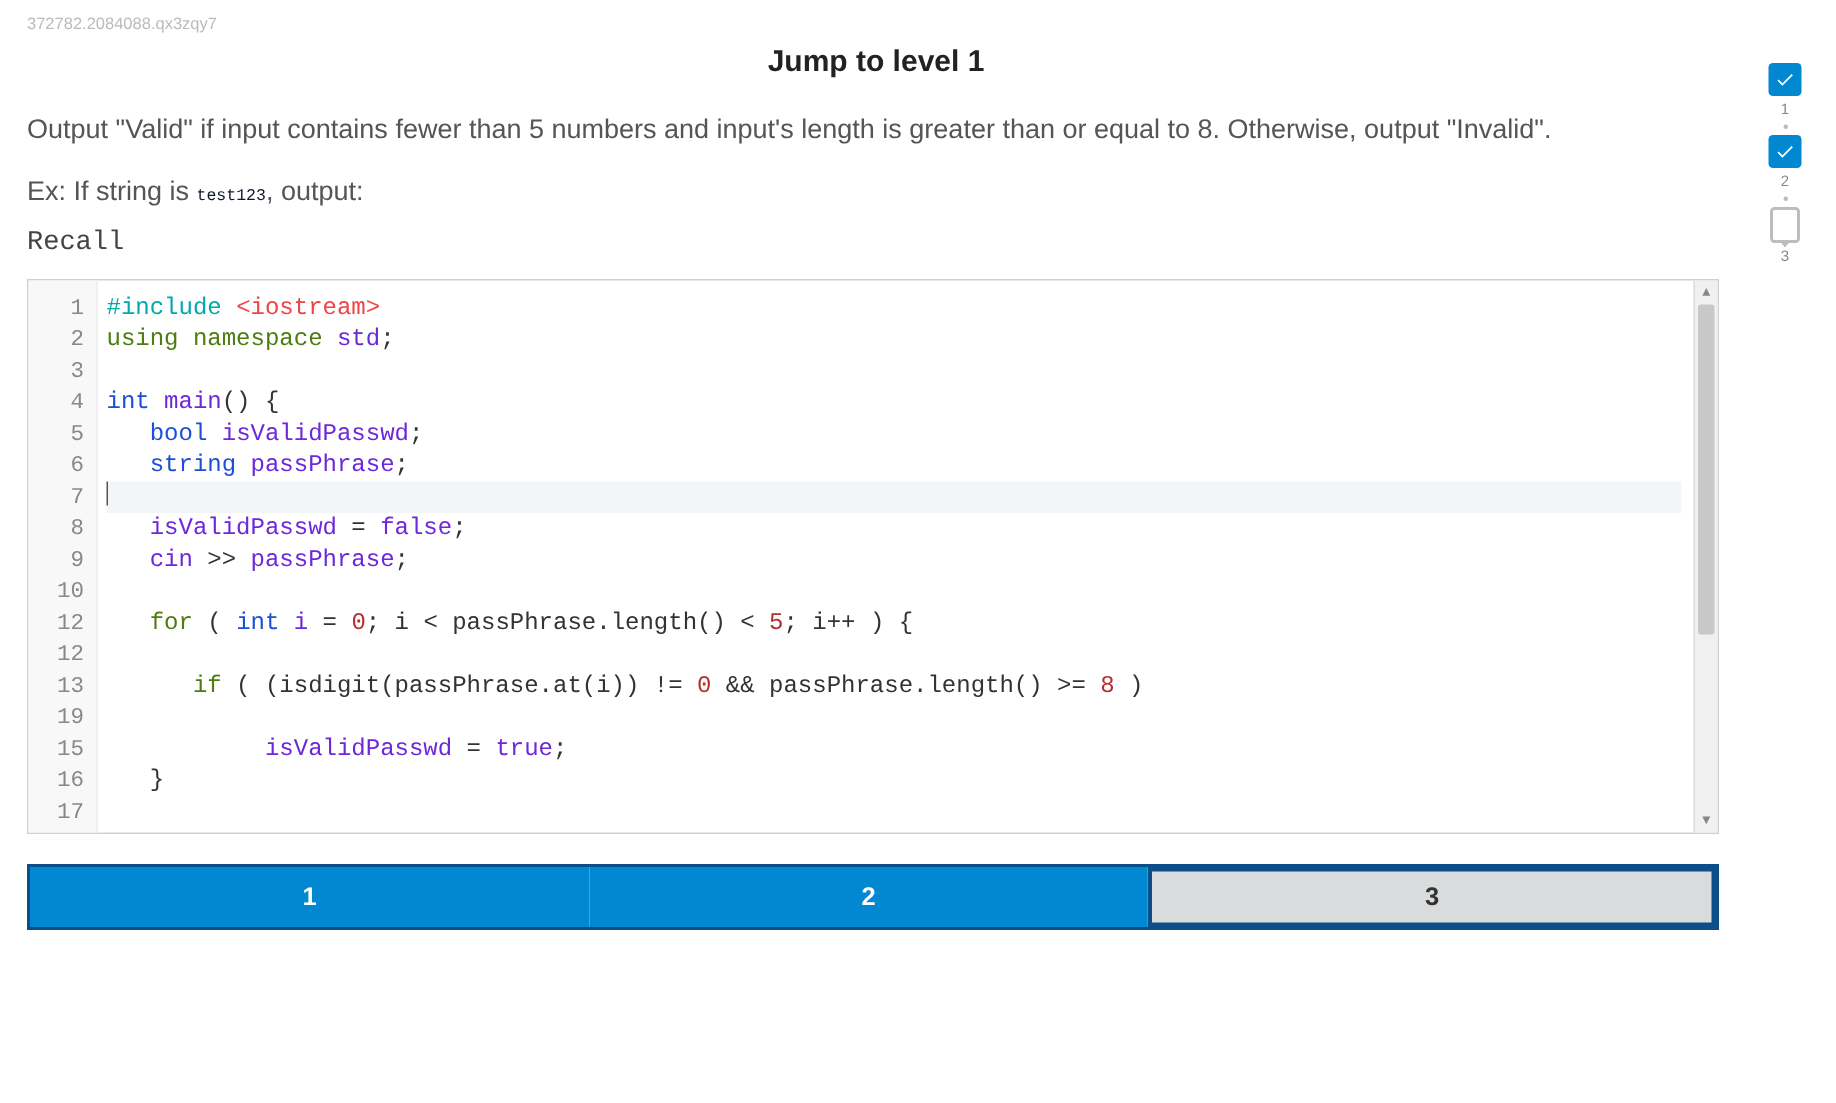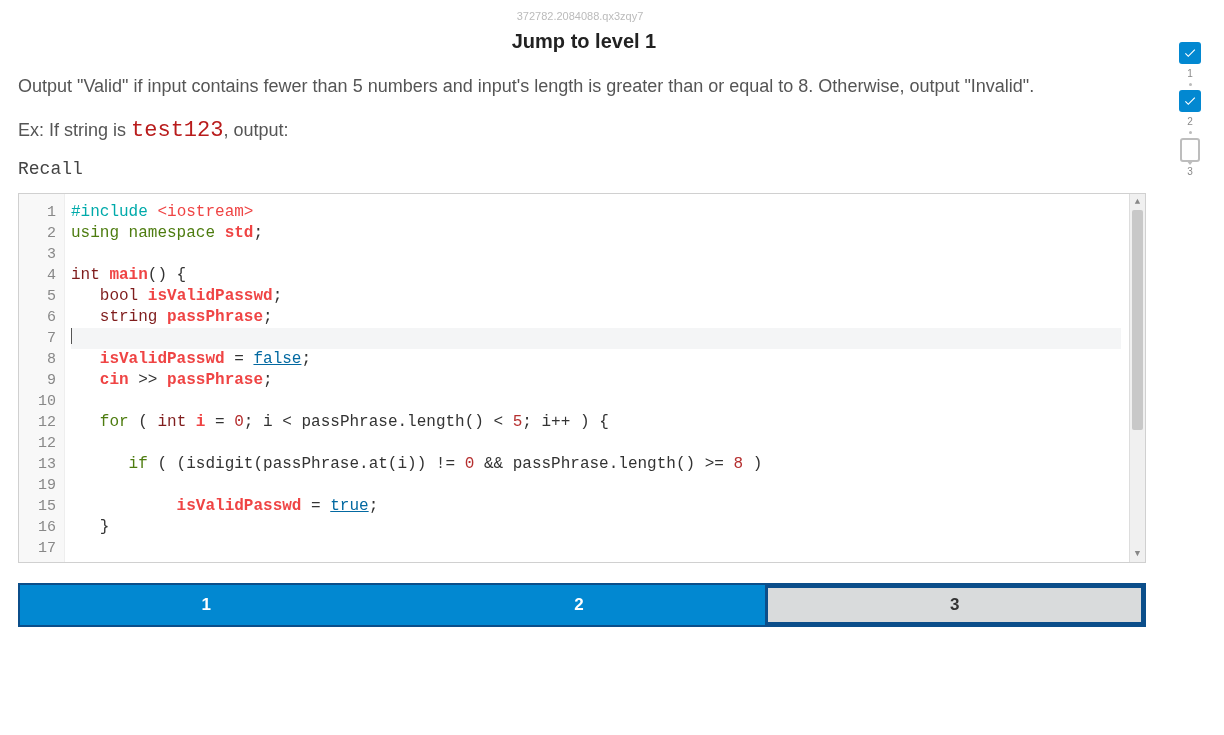--- a/index.html
+++ b/index.html
@@ -13,39 +13,38 @@
     position: relative;
   }
   .container {
     padding: 10px 18px 0 18px;
     width: 1160px;
   }
   .tiny-id {
     font-size: 11px;
     color: #bbb;
     margin-bottom: 0;
-    text-align: center;
   }
   .jump-header {
     font-size: 20px;
     font-weight: 700;
     color: #222;
     margin: 8px 0 18px 8px;
     text-align: center;
   }
   .problem-text {
     font-size: 18px;
     color: #555;
     line-height: 1.7;
     margin-bottom: 10px;
   }
   .problem-text .mono {
     font-family: "Consolas","Courier New",monospace;
-    font-size: 22px;
-    color: #b91c1c;
+    font-size: 11px;
+    color: #0f172a;
     margin-top: 19px;
   }
   .invalid-out {
     font-family: "Consolas","Courier New",monospace;
     font-size: 18px;
     color: #444;
     margin: 10px 0 14px 0;
   }
   
   .progress-col {
@@ -126,25 +125,25 @@
   .code-line.hl { background: #f4f5f6; }
   .cursor {
     display:inline-block;
     width:1px; height:16px;
     background:#555;
     vertical-align:-2px;
   }
   .tok-pp   { color:#0aa; }          
   .tok-inc  { color:#ef4444; }
   .tok-kw   { color:#4d7c0f; }
-  .tok-id   { color:#ef4444;font-weight:bold; }
+  .tok-id   { color:#6d28d9; }
   .tok-num  { color:#b52f2f; }
-  .tok-bool { color:#0369a1;text-decoration:underline; }
+  .tok-bool { color:#6d28d9; }
   .tok-op   { color:#333; }
-  .tok-teal { color:#7f1d1d; }
+  .tok-teal { color:#1d4ed8; }
 
   .scrollbar {
     width: 16px;
     background: #f0f0f0;
     border-left: 1px solid #ddd;
     position: relative;
   }
   .sb-arrow {
     height: 16px;
     display:flex;align-items:center;justify-content:center;

